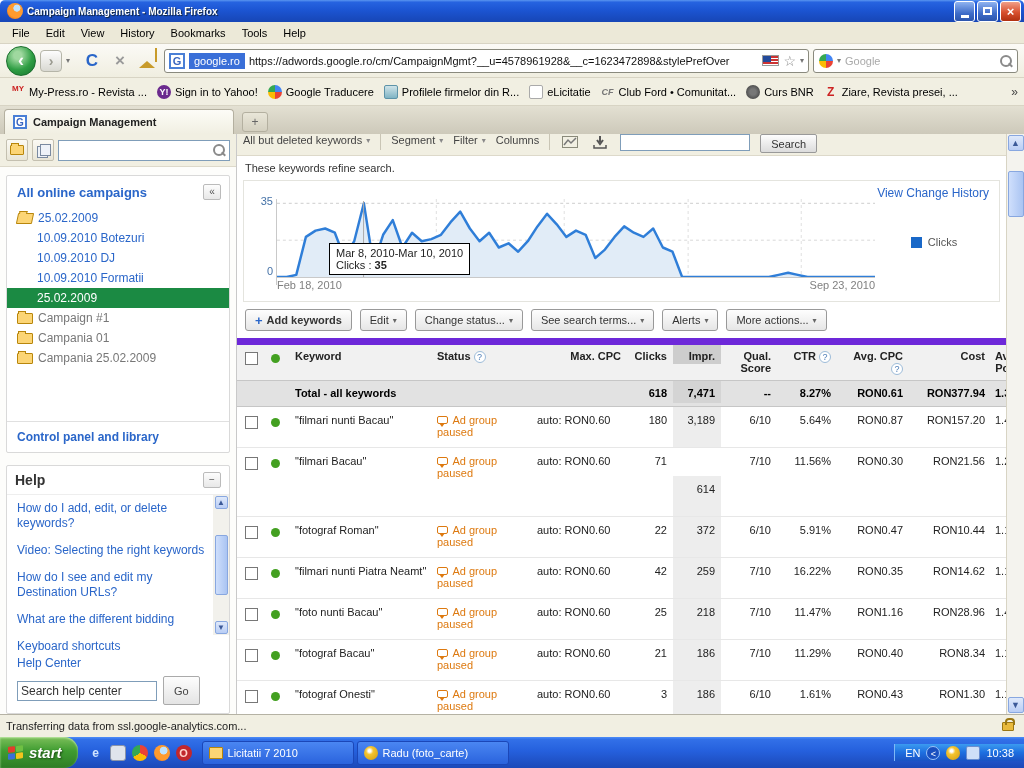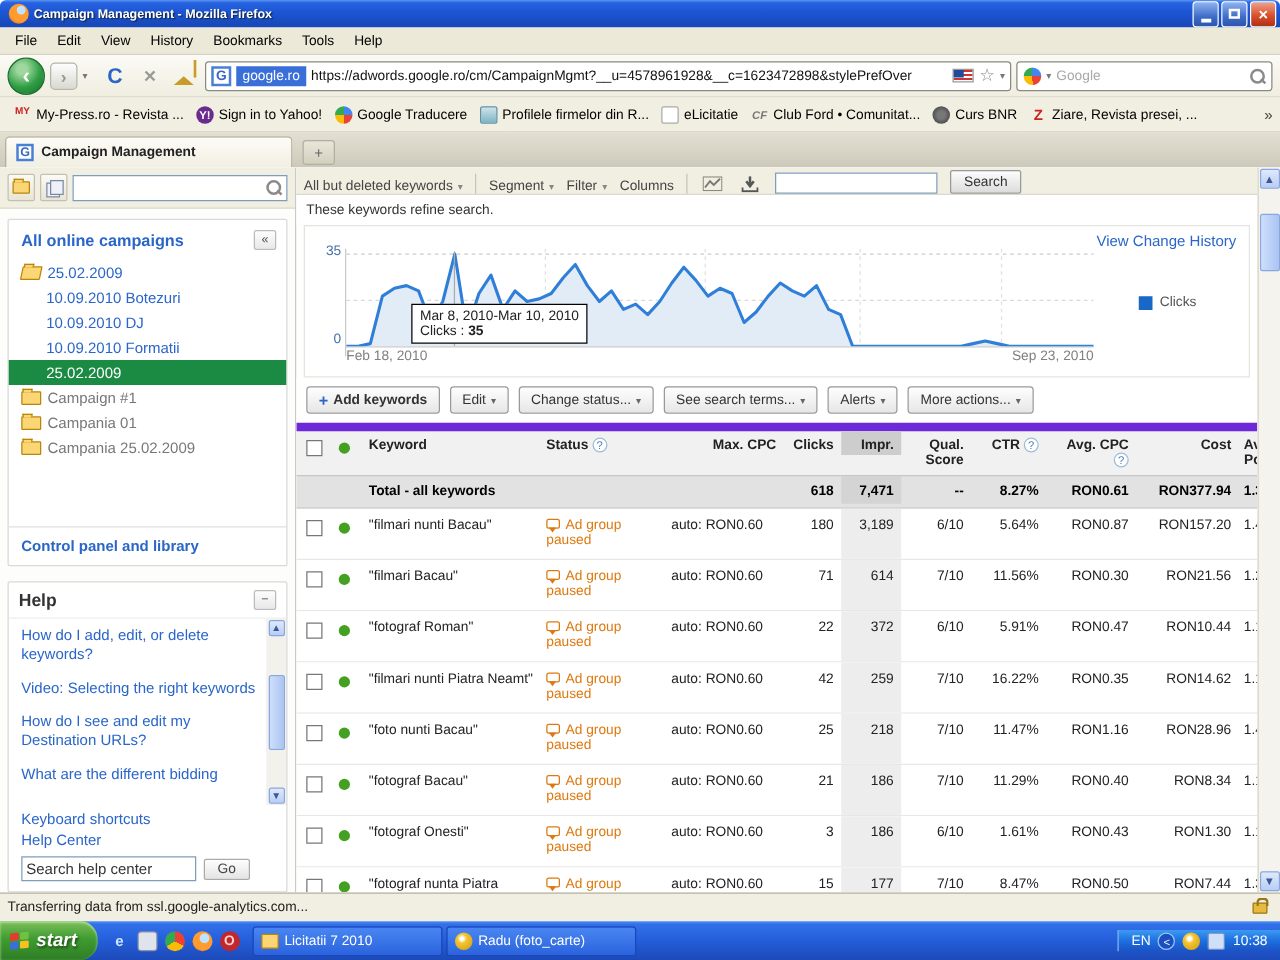--- a/index.html
+++ b/index.html
@@ -108,24 +108,24 @@
   .help-body { flex:1; display:flex; overflow:hidden; }
   .help-links { flex:1; padding:6px 4px 0 10px; overflow:hidden; }
   .help-link { color:#2a66c9; font-size:12px; margin-bottom:12px; line-height:1.25; }
   .hscroll { width:16px; background:#f2f1ec; display:flex; flex-direction:column; justify-content:space-between; align-items:center; padding:1px; }
   .hs-thumb { width:13px; height:60px; border:1px solid #88a7e0; border-radius:2px; background:linear-gradient(90deg,#cfdffc,#aac4f2); margin:2px 0; }
   .hs-btn { width:13px; height:13px; border:1px solid #88a7e0; border-radius:2px; background:linear-gradient(180deg,#dfe9fb,#b9cdf5); color:#3b5998; font-size:8px; text-align:center; line-height:12px; }
   .help-foot { padding:4px 10px 8px 10px; }
   .help-foot-link { color:#2a66c9; font-size:12px; margin-bottom:3px; }
   .help-search-row { display:flex; gap:6px; margin-top:6px; align-items:center; }
   .help-search { width:140px; height:20px; border:1px solid #7f9db9; font-size:12px; color:#333; padding:0 3px; font-family:inherit; }
-  .go-btn { height:17px; padding:0 10px; border:1px solid #aaa; border-radius:2px; background:linear-gradient(180deg,#fdfdfd,#e4e4e4); font-size:11px; color:#444; }
-
-  
-  .main-toolbar { height:22px; background:#f1efe2; border-bottom:1px solid #ddd9ca; display:flex; align-items:flex-end; padding:0 6px; gap:10px; }
+  .go-btn { height:29px; padding:0 10px; border:1px solid #aaa; border-radius:2px; background:linear-gradient(180deg,#fdfdfd,#e4e4e4); font-size:11px; color:#444; }
+
+  
+  .main-toolbar { height:22px; background:#f1efe2; border-bottom:1px solid #ddd9ca; display:flex; align-items:flex-start; padding:0 6px; gap:10px; }
   .mt-item { color:#444; font-size:11px; display:flex; align-items:center; gap:4px; }
   .mt-arrow { color:#888; font-size:8px; }
   .mt-sep { width:1px; height:16px; background:#c9c5b5; }
   .mt-iconbtn { width:20px; height:16px; display:flex; align-items:center; justify-content:center; }
   .mt-input { width:130px; height:17px; border:1px solid #7f9db9; background:#fff; }
   .search-btn { height:19px; padding:0 10px; border:1px solid #999; border-radius:2px; background:linear-gradient(180deg,#fdfdfd,#dcdcdc); font-size:11px; color:#333; }
 
   .refine { padding:6px 8px; color:#333; font-size:11px; background:#fff; }
 
   
@@ -569,21 +569,21 @@
               <div class="cell num">1.4</div>
             </div>
 
             <div class="tgrid trow">
               <div class="cell"><span class="cb" style="margin-left:4px;"></span></div>
               <div class="cell"><span class="dot" style="margin-left:4px;"></span></div>
               <div class="cell">"filmari Bacau"</div>
               <div class="cell status-cell"><span class="bubble"></span> <span>Ad group paused</span></div>
               <div class="cell">auto: RON0.60</div>
               <div class="cell num">71</div>
-              <div class="cell num impr-col" style="min-height:40px;">614</div>
+              <div class="cell num impr-col" style="min-height:40px;margin-top:28px;">614</div>
               <div class="cell num">7/10</div>
               <div class="cell num">11.56%</div>
               <div class="cell num">RON0.30</div>
               <div class="cell num">RON21.56</div>
               <div class="cell num">1.2</div>
             </div>
 
             <div class="tgrid trow">
               <div class="cell"><span class="cb" style="margin-left:4px;"></span></div>
               <div class="cell"><span class="dot" style="margin-left:4px;"></span></div>

